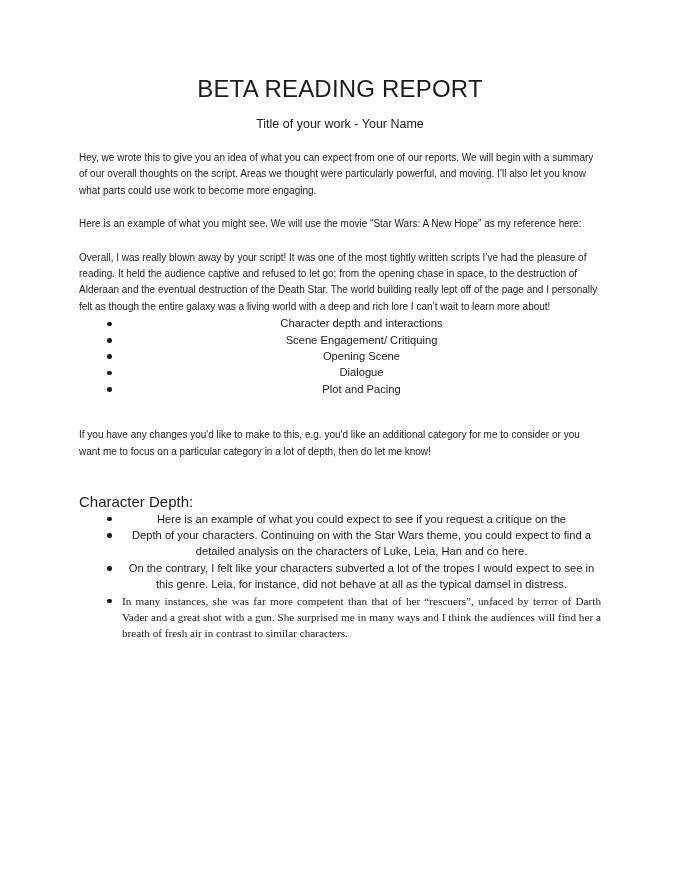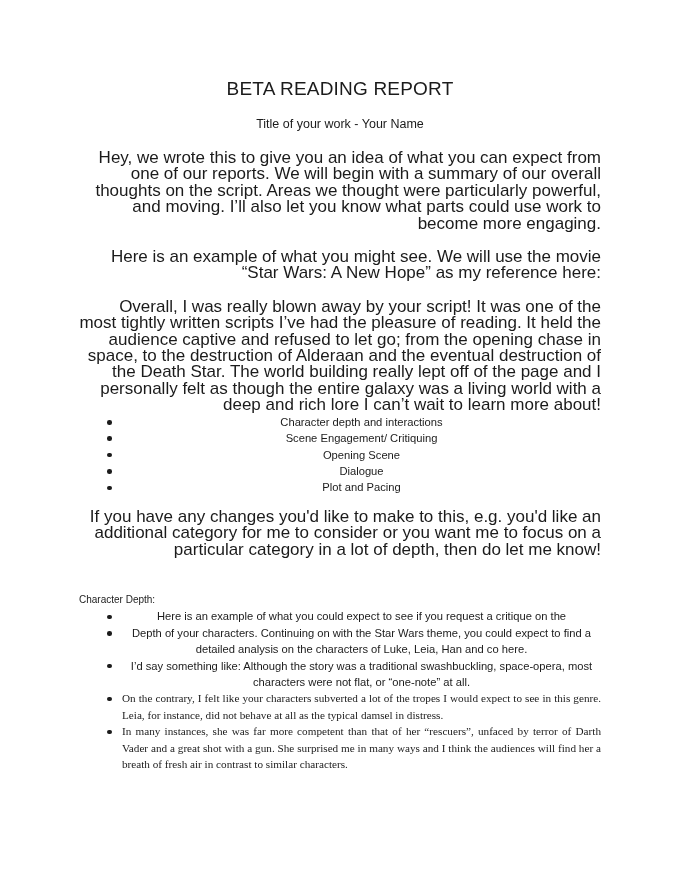--- a/index.html
+++ b/index.html
@@ -12,48 +12,48 @@
     width: 680px;
     height: 880px;
     background: #ffffff;
     box-sizing: border-box;
     padding: 76px 79px 0 79px;
     font-family: "Liberation Sans", sans-serif;
     color: #1b1b1b;
     overflow: hidden;
   }
   .doc-title {
-    font-size: 19px;
+    font-size: 24px;
     font-weight: 400;
     line-height: 25px;
     text-align: center;
     margin: 0;
     letter-spacing: 0.2px;
   }
   .doc-subtitle {
     font-size: 12.5px;
     font-weight: 400;
     line-height: 16px;
     text-align: center;
     margin: 15px 0 0 0;
   }
   .body-para {
-    font-size: 17px;
+    font-size: 10px;
     line-height: 16.4px;
     margin: 17px 0 0 0;
-    text-align: right;
+    text-align: left;
   }
   .first-para {
     margin-top: 18px;
   }
   .after-list {
-    margin-top: 13px;
+    margin-top: 30px;
   }
   .section-heading {
-    font-size: 10px;
+    font-size: 15px;
     line-height: 16.4px;
     margin: 34px 0 0 0;
   }
   ul.bullet-list {
     list-style: none;
     margin: 0;
     padding: 0;
     font-size: 11.2px;
     line-height: 16.4px;
   }
@@ -102,18 +102,17 @@
       <li>Plot and Pacing</li>
     </ul>
 
   <p class="body-para after-list">If you have any changes you'd like to make to this, e.g. you'd like an additional category for me to consider or you want me to focus on a particular category in a lot of depth, then do let me know!</p>
 
   <p class="section-heading">Character Depth:</p>
 
   <ul class="bullet-list cd-list">
       <li>Here is an example of what you could expect to see if you request a critique on the</li>
       <li>Depth of your characters. Continuing on with the Star Wars theme, you could expect to find a detailed analysis on the characters of Luke, Leia, Han and co here.</li>
-      <li>I’d say something like: Although the story was a traditional swashbuckling, space-opera, most characters were not flat, or “one-note” at all.</li>
       <li>On the contrary, I felt like your characters subverted a lot of the tropes I would expect to see in this genre. Leia, for instance, did not behave at all as the typical damsel in distress.</li>
       <li>In many instances, she was far more competent than that of her “rescuers”, unfaced by terror of Darth Vader and a great shot with a gun. She surprised me in many ways and I think the audiences will find her a breath of fresh air in contrast to similar characters.</li>
     </ul>
 
 </div>
 
 </body></html>

